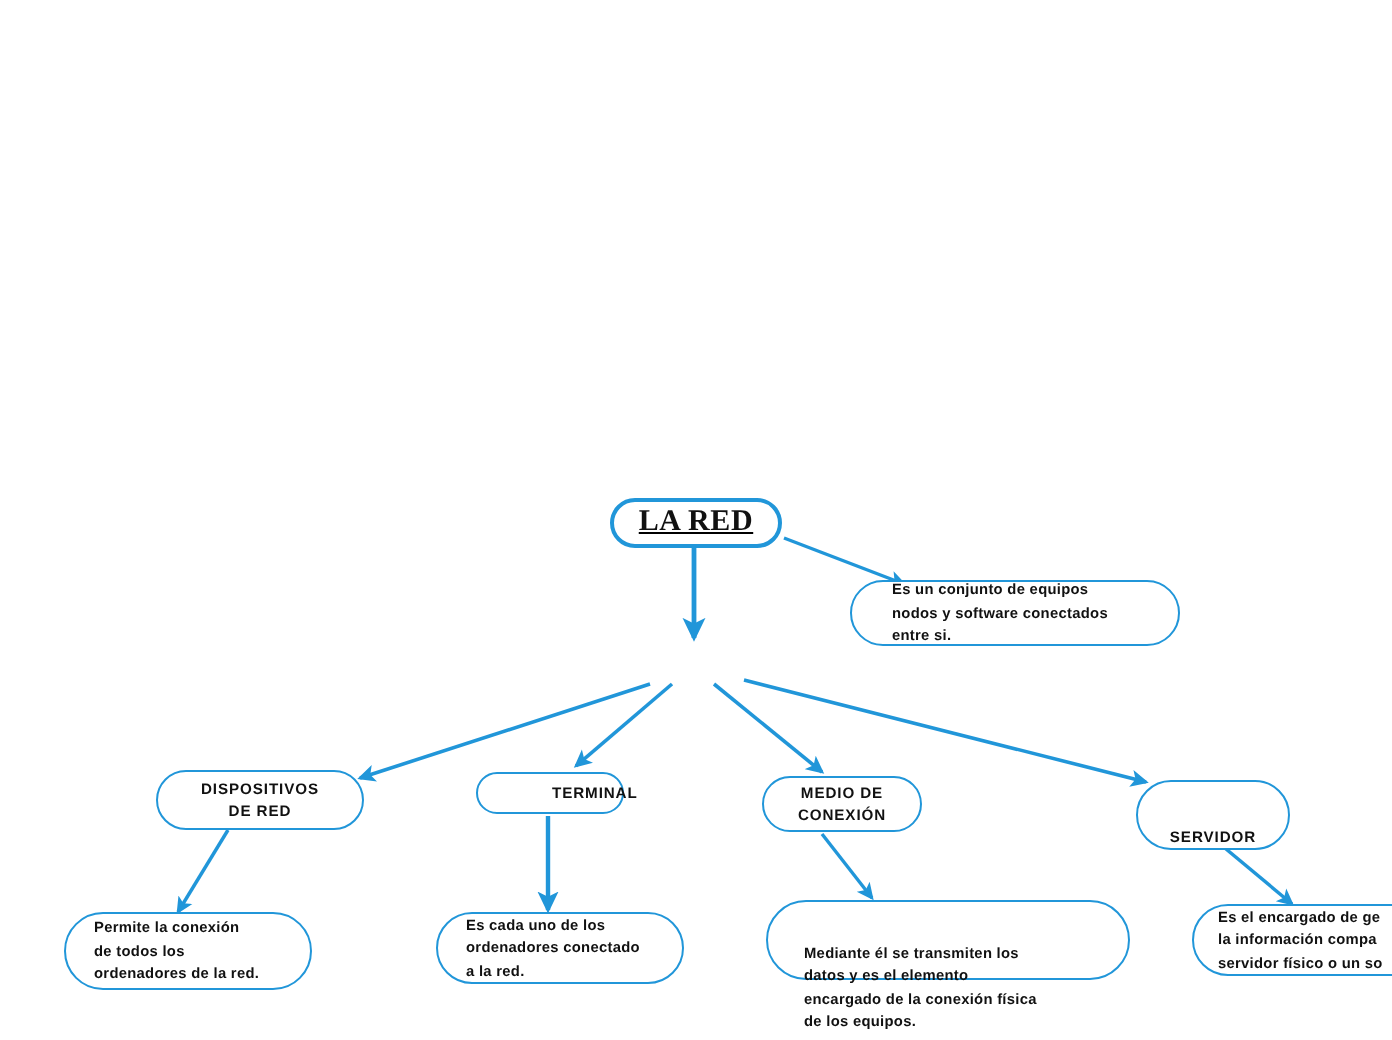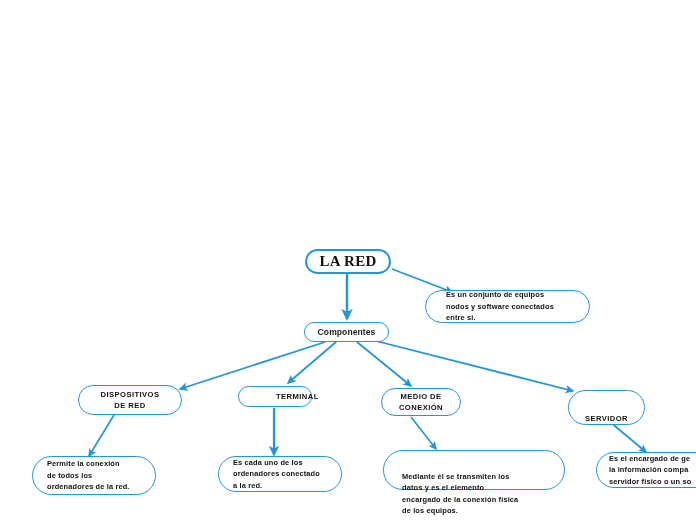--- a/index.html
+++ b/index.html
@@ -109,33 +109,30 @@
     <path d="M336,342 L288,383" fill="none" stroke="#2196d9" stroke-width="1.8" marker-end="url(#arrowhead)"></path>
     <path d="M357,342 L411,386" fill="none" stroke="#2196d9" stroke-width="1.8" marker-end="url(#arrowhead)"></path>
     <path d="M372,340 L573,391" fill="none" stroke="#2196d9" stroke-width="1.8" marker-end="url(#arrowhead)"></path>
 
     <path d="M114,415 L89,456" fill="none" stroke="#2196d9" stroke-width="1.7" marker-end="url(#arrowhead)"></path>
     <path d="M274,408 L274,455" fill="none" stroke="#2196d9" stroke-width="2.2" marker-end="url(#arrowhead)"></path>
     <path d="M411,417 L436,449" fill="none" stroke="#2196d9" stroke-width="1.7" marker-end="url(#arrowhead)"></path>
     <path d="M598,412 L646,452" fill="none" stroke="#2196d9" stroke-width="1.7" marker-end="url(#arrowhead)"></path>
   </svg>
 
-  <div class="node node-root" style="left:305px; top:249px; width:86px; height:25px;">
+  <div class="node node-root" style="left:305px; top:249px; width:86px; height:25px;text-decoration:underline;">
     <span class="node-label">LA RED</span>
   </div>
 
   <div class="node node-desc" style="left:425px; top:290px; width:165px; height:33px;">
     <span class="node-label">Es un conjunto de equipos
 nodos y software conectados
 entre si.</span>
   </div>
 
-  <div class="node node-mid" style="left:304px; top:322px; width:85px; height:20px;">
-    <span class="node-label">Componentes</span>
-  </div>
 
   <div class="node node-desc" style="left:32px; top:456px; width:124px; height:39px;">
     <span class="node-label" style="padding-left:14px;">Permite la conexión
 de todos los
 ordenadores de la red.</span>
   </div>
   <div class="node node-branch" style="left:78px; top:385px; width:104px; height:30px;">
     <span class="node-label">DISPOSITIVOS
 DE RED</span>
   </div>

